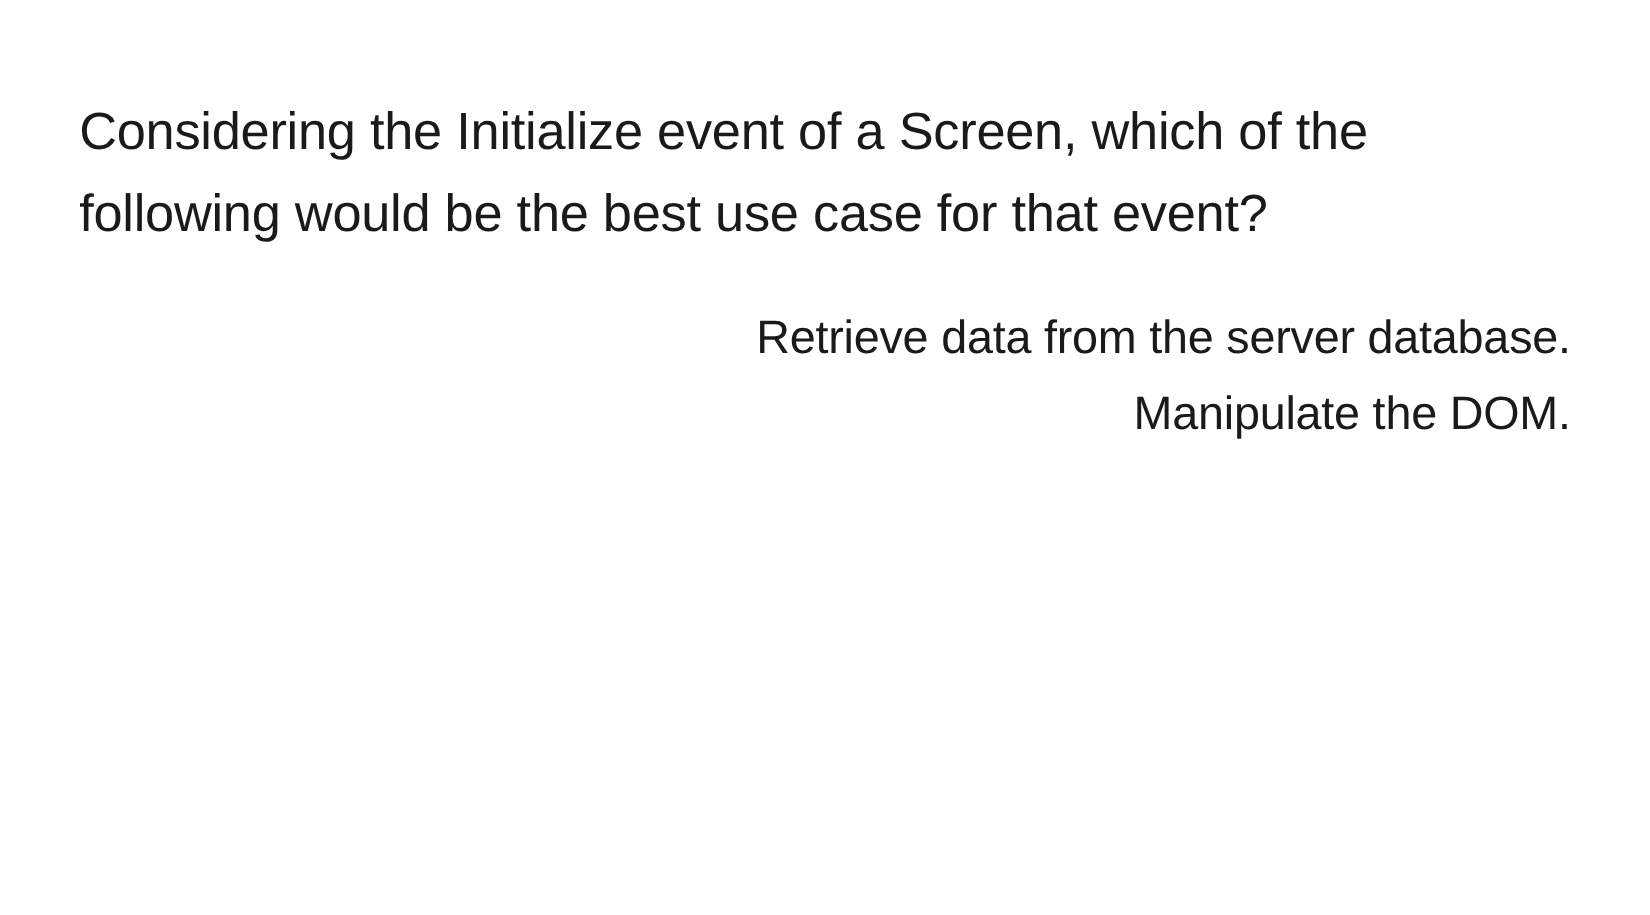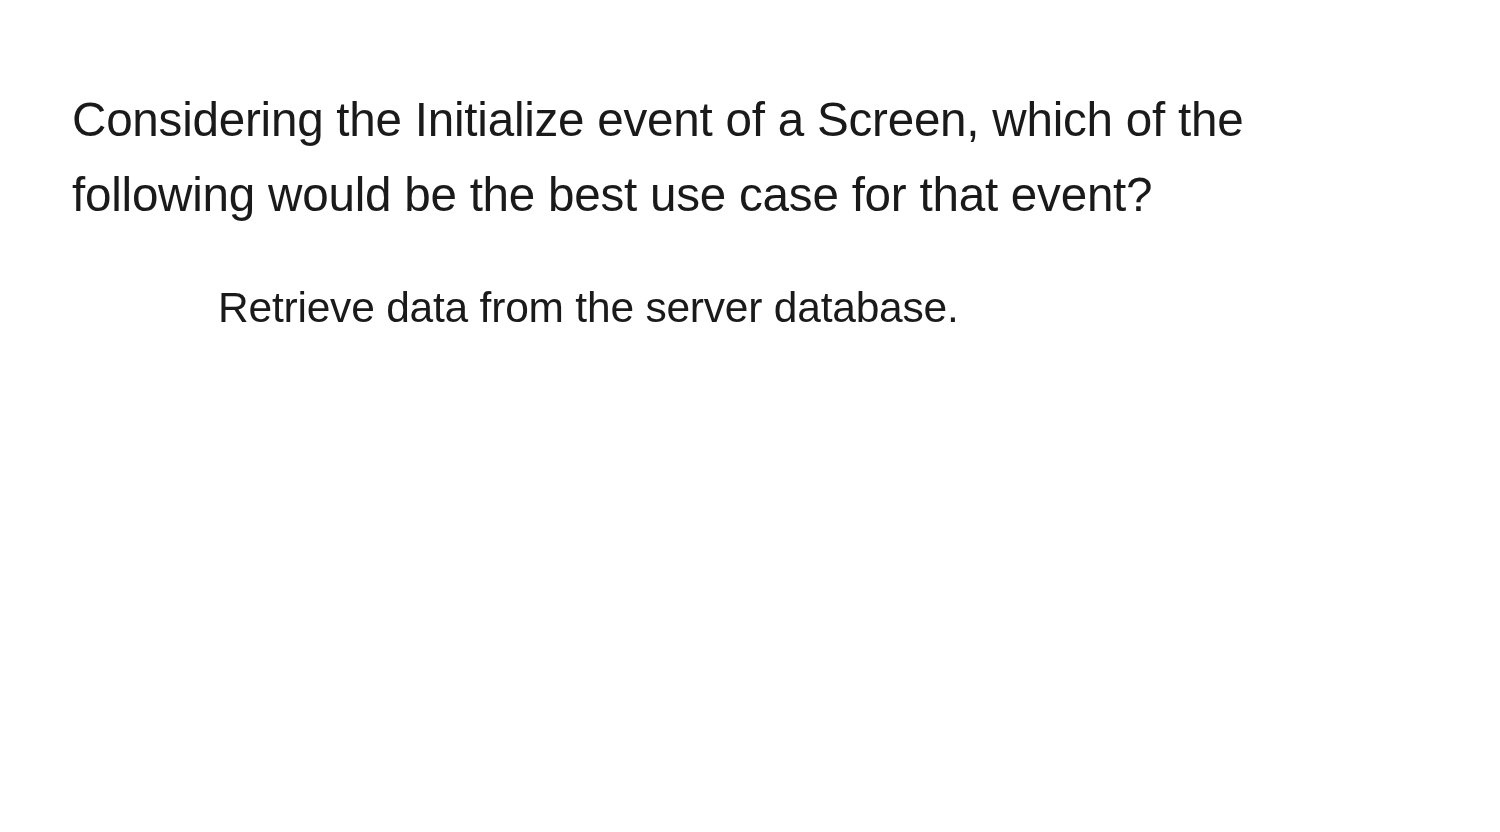--- a/index.html
+++ b/index.html
@@ -23,22 +23,24 @@
       letter-spacing: -0.005em;
       margin-bottom: 42px;
     }
     .options {
       padding-left: 146px;
     }
     .option {
       font-size: 42.5px;
       line-height: 1.62;
       letter-spacing: -0.005em;
+      text-align: right;
     }
   </style>
 </head>
 <body>
 
 <div class="question">Considering the Initialize event of a Screen, which of the following would be the best use case for that event?</div>
 
 <div class="options">
   <div class="option">Retrieve data from the server database.</div>
+  <div class="option">Manipulate the DOM.</div>
 </div>
 
 </body></html>

